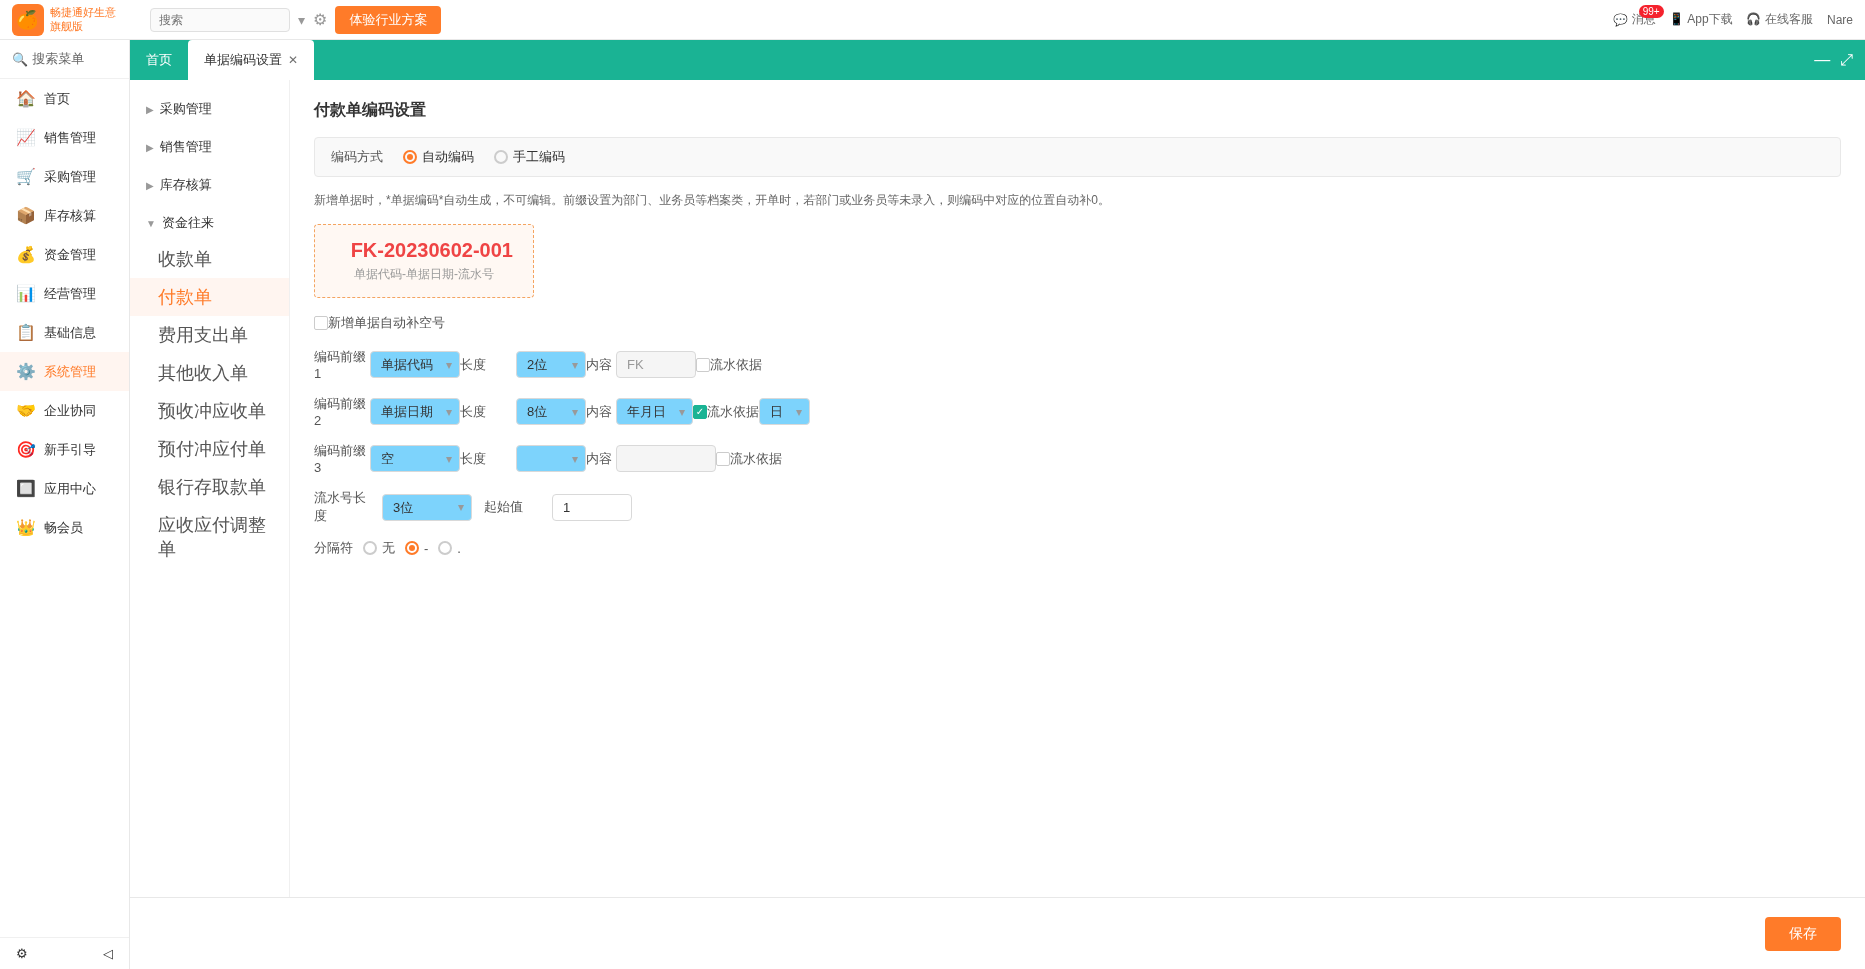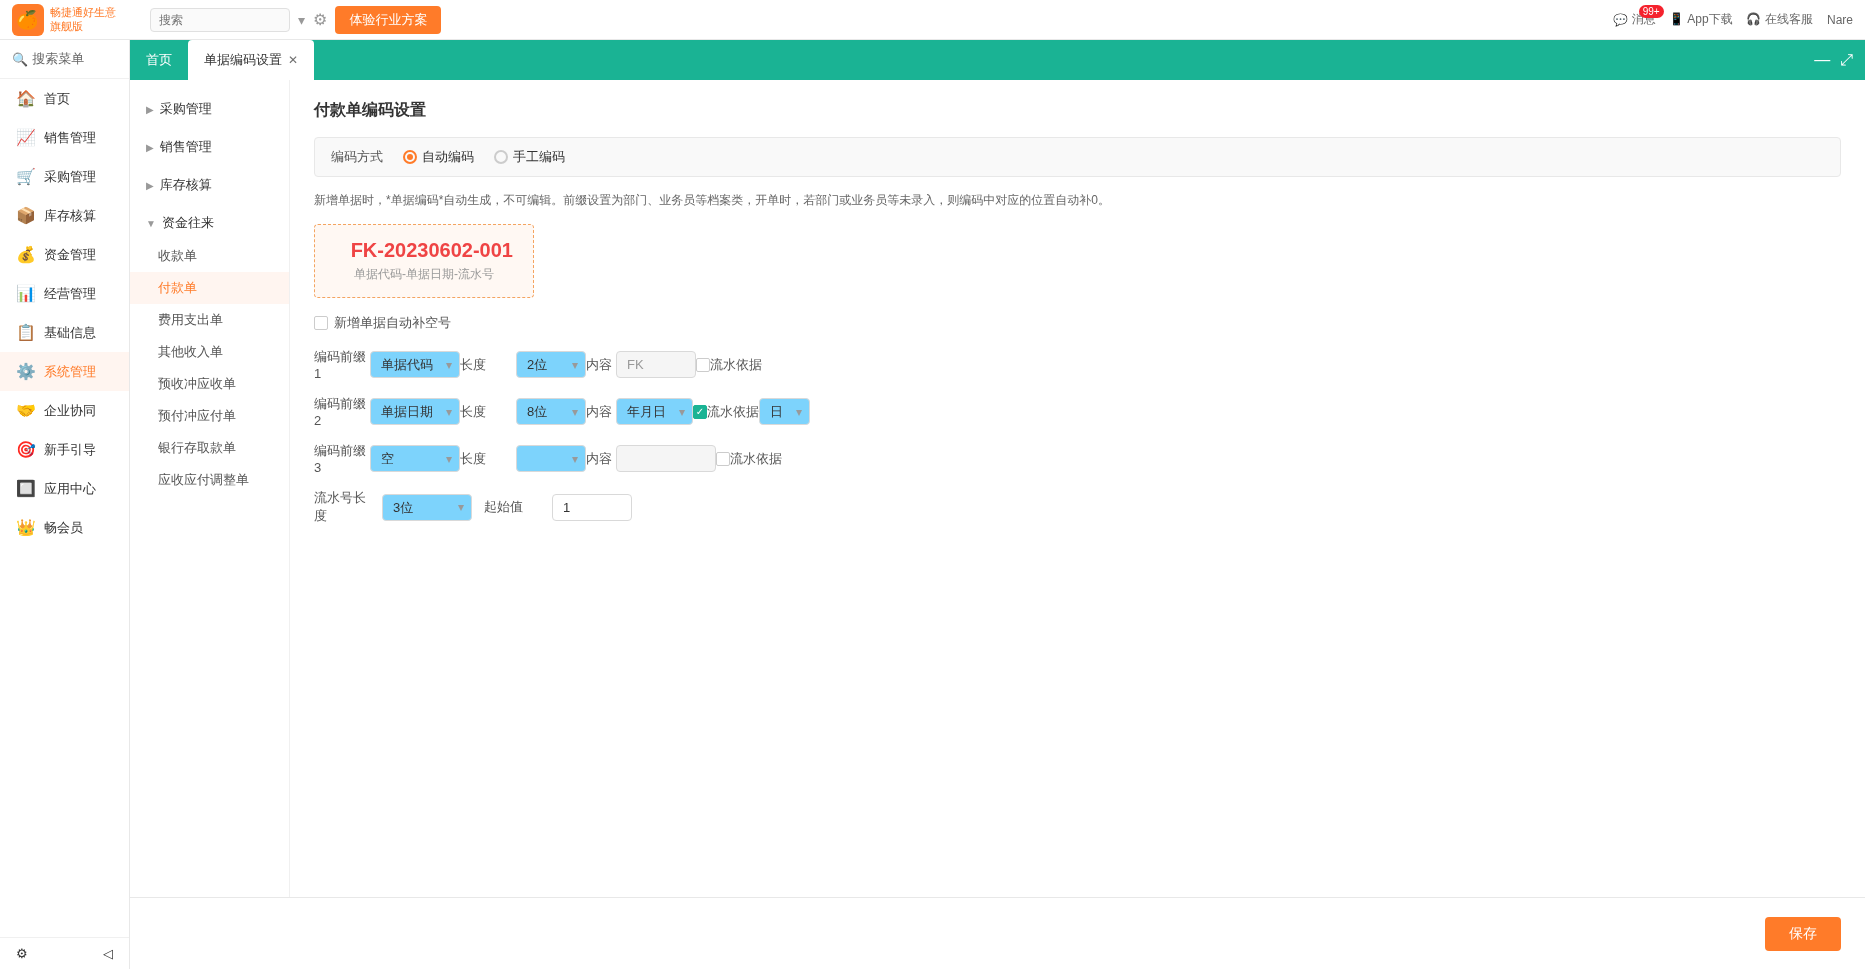--- a/index.html
+++ b/index.html
@@ -130,21 +130,21 @@
       margin-bottom: 4px;
     }
     .submenu-group-title {
       display: flex; align-items: center; gap: 6px;
       padding: 8px 16px; font-size: 13px; color: #333;
       cursor: pointer;
     }
     .submenu-group-title .arrow { font-size: 10px; color: #999; }
     .submenu-child {
       padding: 7px 16px 7px 28px;
-      font-size: 13px; color: #555; cursor: pointer;
+      font-size: 18px; color: #555; cursor: pointer;
       transition: background 0.2s;
     }
     .submenu-child.active { color: #ff7b29; background: #fff5f0; }
 
     
     .page-content {
       flex: 1; padding: 20px 24px;
     }
     .page-title {
       font-size: 16px; font-weight: 600; color: #333;
@@ -183,21 +183,21 @@
     .preview-code {
       font-size: 20px; font-weight: 600; color: #ef4444;
       text-align: right;
     }
     .preview-sub {
       font-size: 12px; color: #999; text-align: center; margin-top: 4px;
     }
 
     
     .checkbox-row {
-      display: flex; align-items: center; gap: 6px;
+      display: flex; align-items: center; gap: 0;
       margin-bottom: 16px; font-size: 13px; color: #555;
     }
     .checkbox-box {
       width: 14px; height: 14px; border: 1px solid #ccc;
       border-radius: 2px; background: #fff;
       display: flex; align-items: center; justify-content: center;
       cursor: pointer;
     }
 
     
@@ -523,19 +523,36 @@
         <div class="select-wrapper">
           <select class="form-select">
             <option>3位</option>
           </select>
         </div>
         <span class="form-label">起始值</span>
         <input class="form-input" type="text" value="1" style="width: 80px;">
       </div>
 
       
+      <div class="sep-row">
+        <span>分隔符</span>
+        <label class="radio-option">
+          <div class="radio-circle"></div>
+          <span>无</span>
+        </label>
+        <label class="radio-option">
+          <div class="radio-circle checked">
+            <div class="radio-dot"></div>
+          </div>
+          <span>-</span>
+        </label>
+        <label class="radio-option">
+          <div class="radio-circle"></div>
+          <span>.</span>
+        </label>
+      </div>
     </div>
   </div>
 </div>
 
 <div class="bottom-bar">
   <button class="btn-save">保存</button>
 </div>
 
 </body></html>

